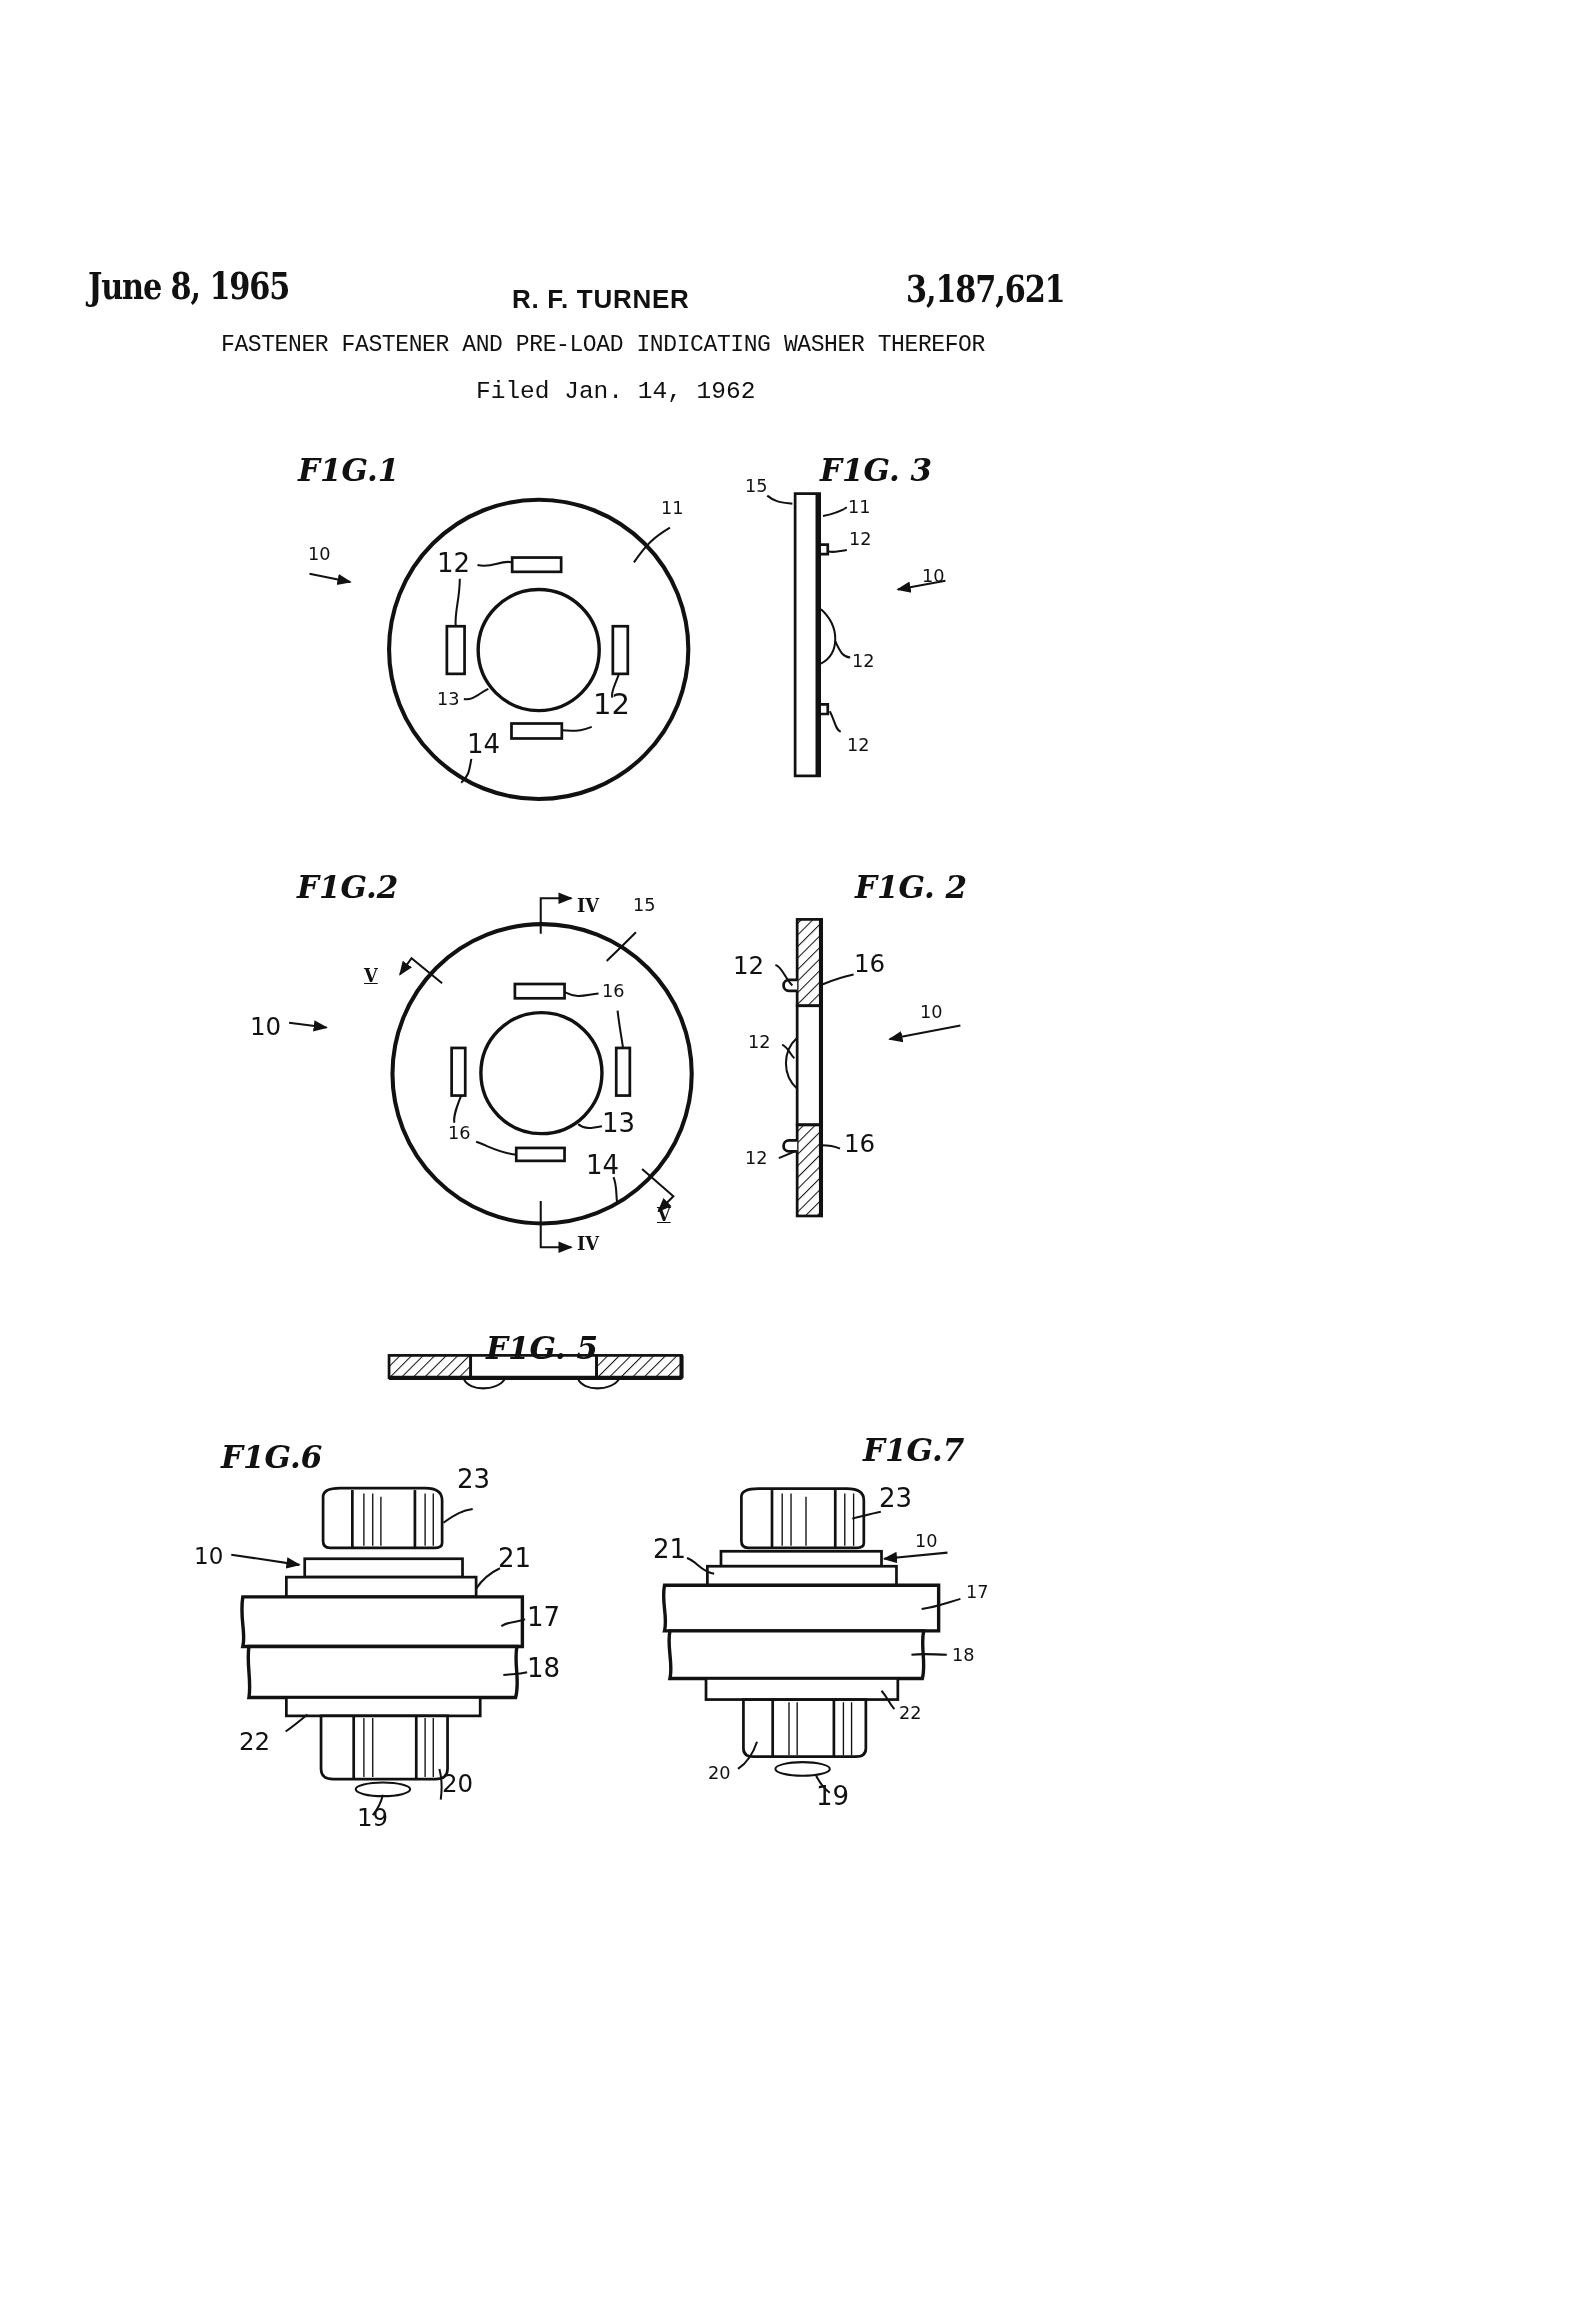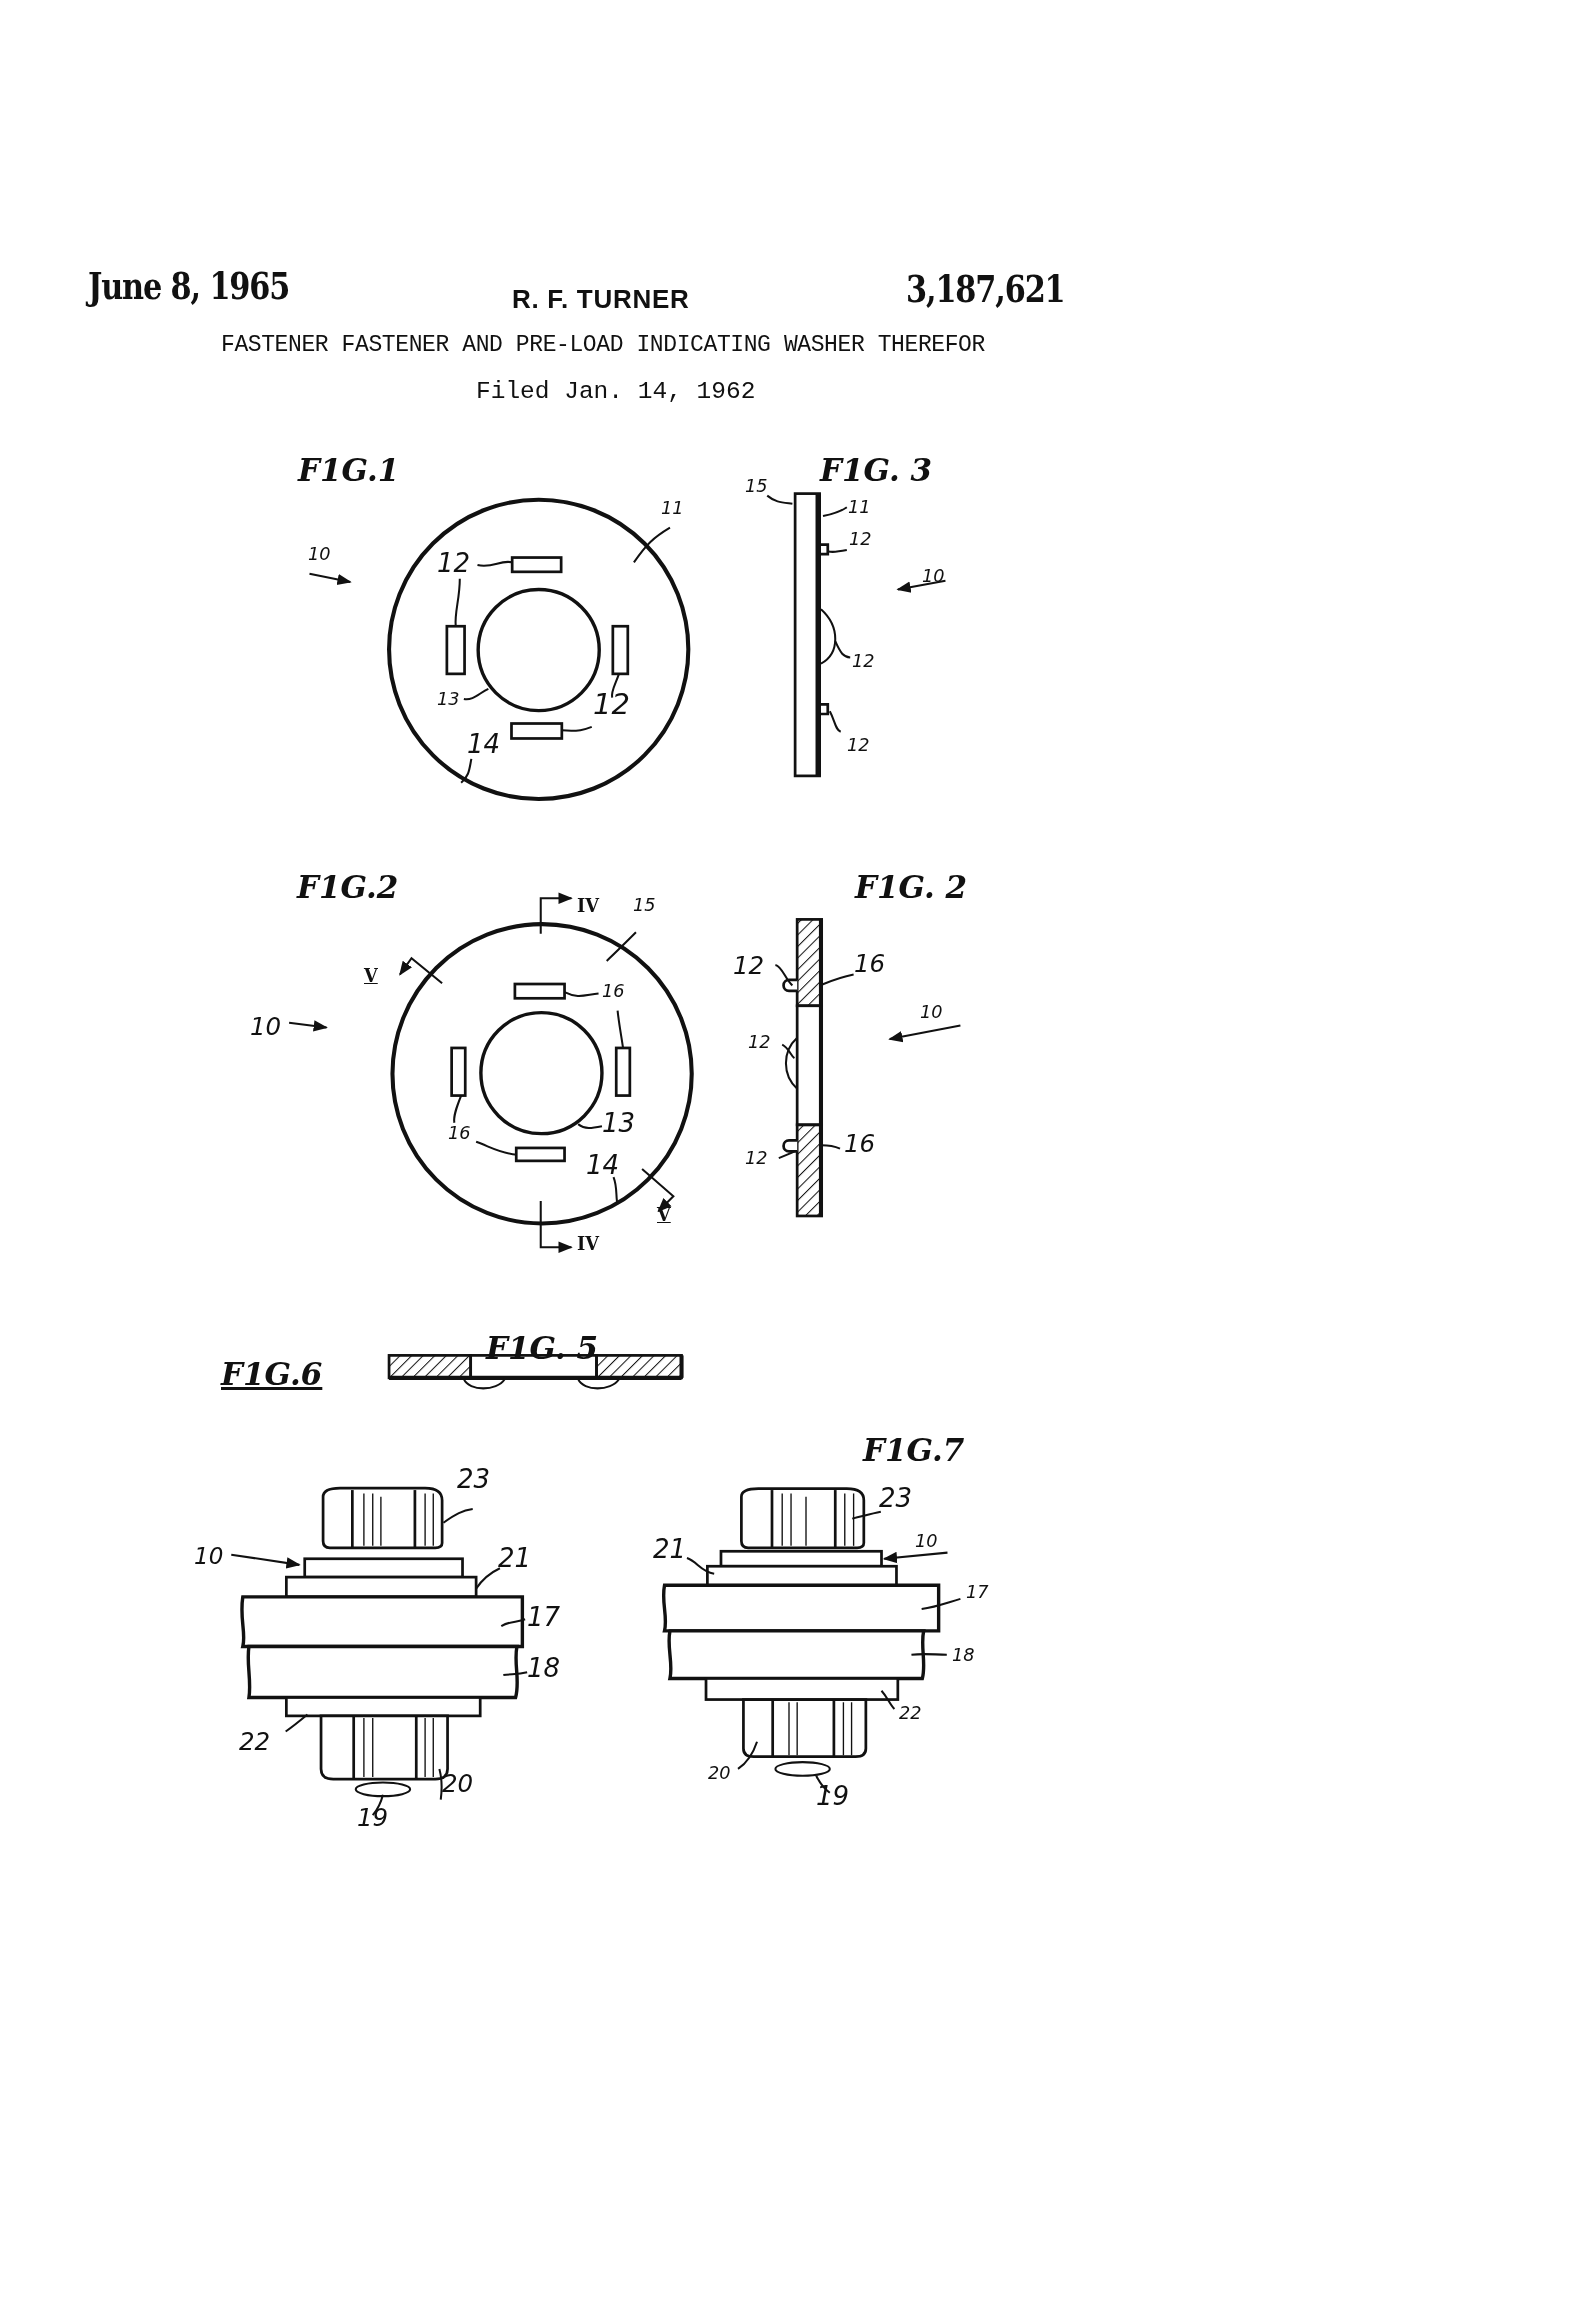--- a/index.html
+++ b/index.html
@@ -4,21 +4,21 @@
 <style>
   html, body { margin:0; padding:0; background:#ffffff; }
   body { width:1578px; height:2319px; position:relative; overflow:hidden; color:#111; }
   .abs { position:absolute; white-space:nowrap; }
   .hdr-date { left:88px; top:264px; font-family:"DejaVu Serif", serif; font-weight:bold; font-size:37px; letter-spacing:-1.4px; transform:scaleX(0.82); transform-origin:left top; }
   .hdr-inventor { left:512px; top:284px; font-family:Liberation Sans, sans-serif; font-weight:bold; font-size:26px; letter-spacing:0.7px; }
   .hdr-patent { left:906px; top:267px; font-family:"DejaVu Serif", serif; font-weight:bold; font-size:37px; letter-spacing:-1.4px; transform:scaleX(0.82); transform-origin:left top; }
   .title { left:221px; top:332px; font-family:"Liberation Mono", monospace; font-size:23px; letter-spacing:-0.4px; }
   .filed { left:476px; top:378px; font-family:"Liberation Mono", monospace; font-size:24.5px; }
   .fig-label { font-family:"DejaVu Serif", serif; font-style:italic; font-weight:bold; font-size:31px; }
-  .ref { font-family:"DejaVu Sans", sans-serif; font-size:17.7px; font-style:italic; }
+  .ref { font-family:"DejaVu Sans", sans-serif; font-size:17.7px; }
   svg.drawing { position:absolute; left:0; top:0; }
 </style>
 </head>
 <body>
 
 <div class="abs hdr-date">June 8, 1965</div>
 <div class="abs hdr-inventor">R. F. TURNER</div>
 <div class="abs hdr-patent">3,187,621</div>
 <div class="abs title">FASTENER FASTENER AND PRE-LOAD INDICATING WASHER THEREFOR</div>
 <div class="abs filed">Filed Jan. 14, 1962</div>
@@ -176,21 +176,21 @@
     <path d="M1113,2560 C1108,2575 1100,2590 1085,2600" stroke-width="3" fill="none"></path>
     <path d="M1200,2610 C1205,2620 1210,2628 1220,2635" stroke-width="3" fill="none"></path>
   </g>
 </svg>
 
 <div class="abs fig-label" style="left:298px;top:452px;">F1G.1</div>
 <div class="abs fig-label" style="left:820px;top:452px;">F1G. 3</div>
 <div class="abs fig-label" style="left:297px;top:869px;">F1G.2</div>
 <div class="abs fig-label" style="left:855px;top:869px;">F1G. 2</div>
 <div class="abs fig-label" style="left:486px;top:1286px;margin-top:44px;">F1G. 5</div>
-<div class="abs fig-label" style="left:221px;top:1356px;text-decoration:underline;">F1G.6</div>
+<div class="abs fig-label" style="left:221px;top:1439px;">F1G.6</div>
 <div class="abs fig-label" style="left:863px;top:1432px;">F1G.7</div>
 
 <div class="abs ref" style="left:308px;top:544px;">10</div>
 <div class="abs ref" style="left:661px;top:498px;">11</div>
 <div class="abs ref" style="left:437px;top:548px;font-size:26px;">12</div>
 <div class="abs ref" style="left:593px;top:687px;font-size:29px;">12</div>
 <div class="abs ref" style="left:437px;top:689px;">13</div>
 <div class="abs ref" style="left:467px;top:729px;font-size:26px;">14</div>
 
 <div class="abs ref" style="left:745px;top:476px;">15</div>

